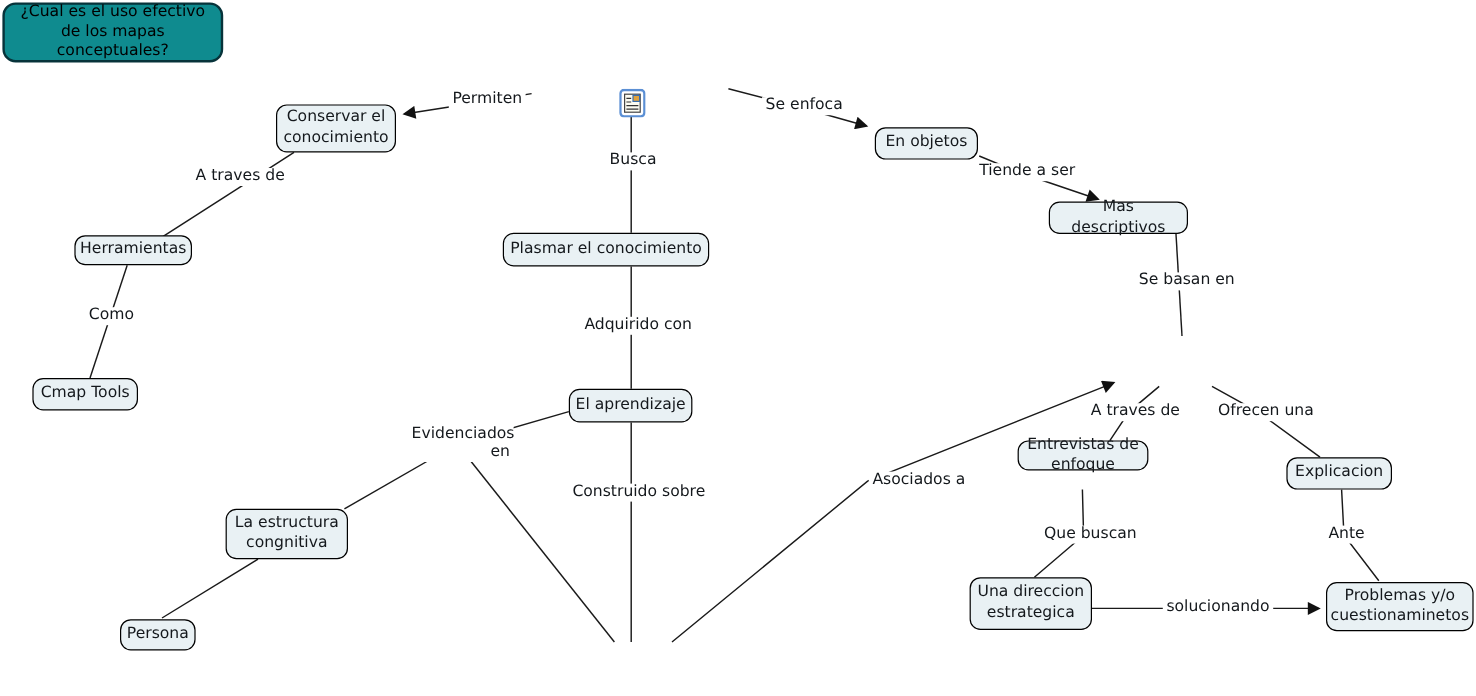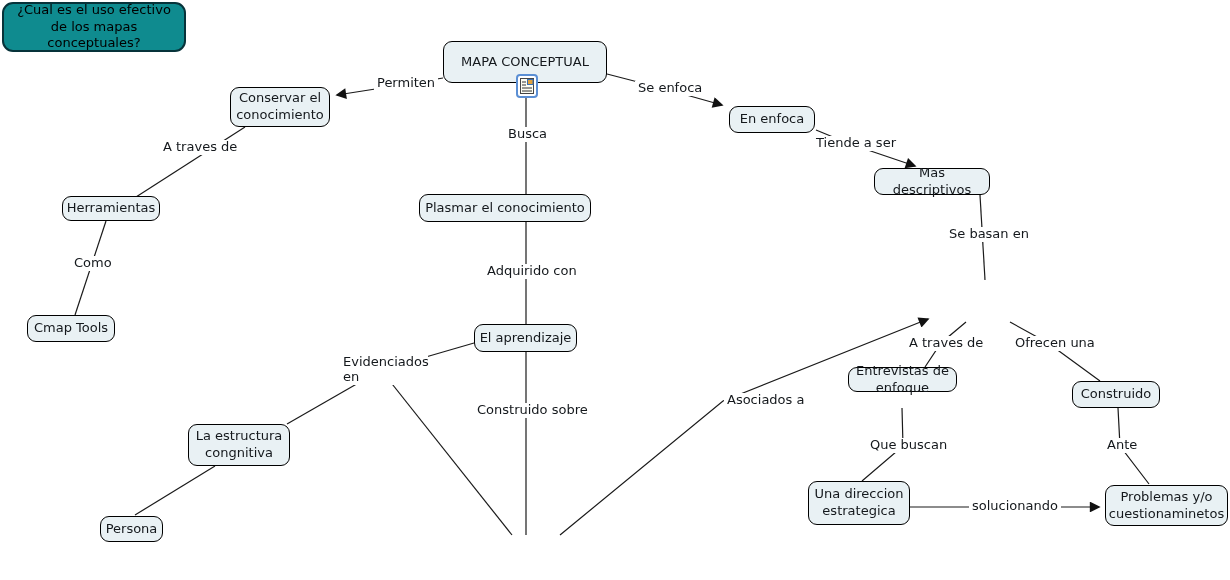--- a/index.html
+++ b/index.html
@@ -22,21 +22,21 @@
   .question{
     position:absolute;box-sizing:border-box;
     background:#0f8b8f;border:2px solid #07333a;border-radius:11px;
     display:flex;align-items:center;justify-content:center;text-align:center;
     font-size:13px;line-height:1.3;white-space:pre-line;color:#000000;
   }
   .link-label{
     position:absolute;background:#fff;padding:0 3px;font-size:13px;
     line-height:1.15;white-space:nowrap;color:#14181c;
   }
-  .link-label.wrap{white-space:pre-line;text-align:left;}
+  .link-label.wrap{white-space:pre-line;text-align:right;}
   .res-icon{position:absolute;width:22px;height:24px;}
 </style>
 </head>
 <body>
 
 <div id="canvas">
 
   <svg id="wires" viewBox="0 0 1230 580" fill="none" xmlns="http://www.w3.org/2000/svg">
     <defs>
       <marker id="arrow" viewBox="0 0 10 10" refX="8.5" refY="5" markerWidth="12" markerHeight="9" orient="auto">
@@ -80,32 +80,31 @@
   <div class="link-label" style="left:1012px;top:336px">Ofrecen una</div>
   <div class="link-label" style="left:474px;top:403px">Construido sobre</div>
   <div class="link-label" style="left:724px;top:393px">Asociados a</div>
   <div class="link-label" style="left:867px;top:438px">Que buscan</div>
   <div class="link-label" style="left:1104px;top:438px">Ante</div>
   <div class="link-label" style="left:969px;top:499px">solucionando</div>
 
   <div class="question" style="left:2px;top:2px;width:184px;height:50px">¿Cual es el uso efectivo
 de los mapas conceptuales?</div>
 
-  <div class="node" style="left:443px;top:41px;width:164px;height:42px">MAPA CONCEPTUAL</div>
   <div class="node" style="left:230px;top:87px;width:100px;height:40px">Conservar el
 conocimiento</div>
-  <div class="node" style="left:729px;top:106px;width:86px;height:27px">En enfoca</div>
+  <div class="node" style="left:729px;top:106px;width:86px;height:27px">En objetos</div>
   <div class="node" style="left:62px;top:196px;width:98px;height:25px">Herramientas</div>
   <div class="node" style="left:419px;top:194px;width:172px;height:28px">Plasmar el conocimiento</div>
   <div class="node" style="left:874px;top:168px;width:116px;height:27px">Mas descriptivos</div>
   <div class="node" style="left:27px;top:315px;width:88px;height:27px">Cmap Tools</div>
   <div class="node" style="left:474px;top:324px;width:103px;height:28px">El aprendizaje</div>
   <div class="node" style="left:848px;top:367px;width:109px;height:25px">Entrevistas de
 enfoque</div>
-  <div class="node" style="left:1072px;top:381px;width:88px;height:27px">Construido</div>
+  <div class="node" style="left:1072px;top:381px;width:88px;height:27px">Explicacion</div>
   <div class="node" style="left:188px;top:424px;width:102px;height:42px">La estructura
 congnitiva</div>
   <div class="node" style="left:808px;top:481px;width:102px;height:44px">Una direccion
 estrategica</div>
   <div class="node" style="left:1105px;top:485px;width:123px;height:41px">Problemas y/o
 cuestionaminetos</div>
   <div class="node" style="left:100px;top:516px;width:63px;height:26px">Persona</div>
 
   <div class="res-icon" style="left:516px;top:74px">
     <svg width="22" height="24" viewBox="0 0 22 24" xmlns="http://www.w3.org/2000/svg">

